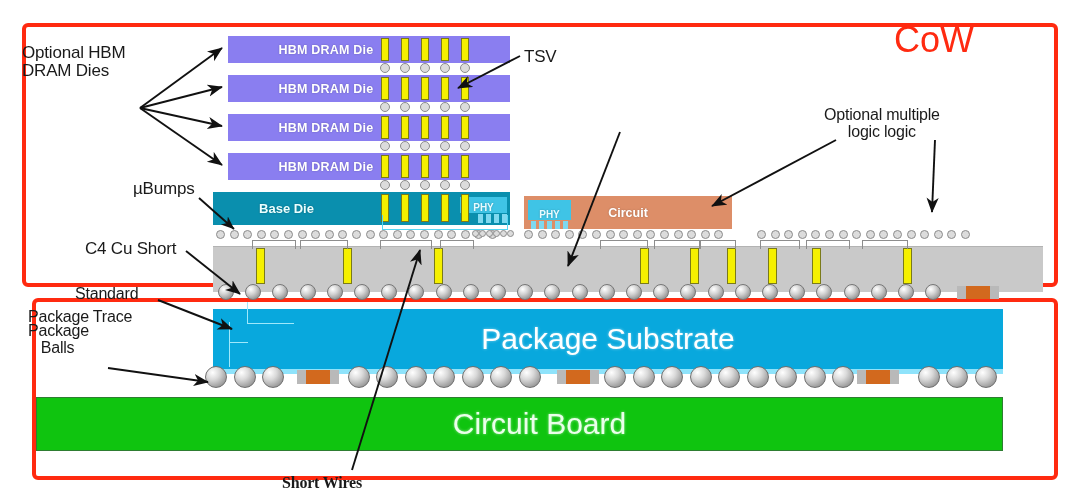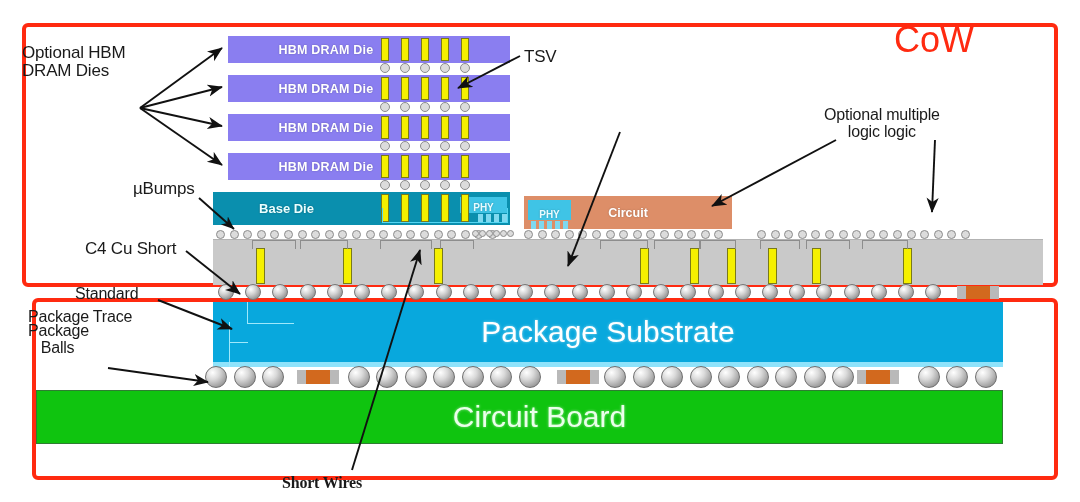--- a/index.html
+++ b/index.html
@@ -1,19 +1,19 @@
 <!DOCTYPE html>
 <html><head>
 <meta charset="utf-8">
 <style>
   html,body{margin:0;padding:0;background:#fff;}
   body{width:1080px;height:502px;font-family:"Liberation Sans",sans-serif;overflow:hidden;}
   #stage{position:relative;width:1080px;height:502px;background:#fff;}
 
-  .abs{position:absolute;}
+  .abs{position:absolute;margin-top:7px;}
 
   
   .redbox{position:absolute;border:4px solid #ff2a10;border-radius:6px;box-sizing:border-box;background:transparent;}
 
   
   .redlabel{position:absolute;color:#ff2a10;font-family:"Liberation Sans",sans-serif;line-height:1;white-space:nowrap;}
 
   
   .lbl{position:absolute;color:#1a1a1a;font-size:15.5px;line-height:1.08;white-space:pre;letter-spacing:-.2px;}
 

